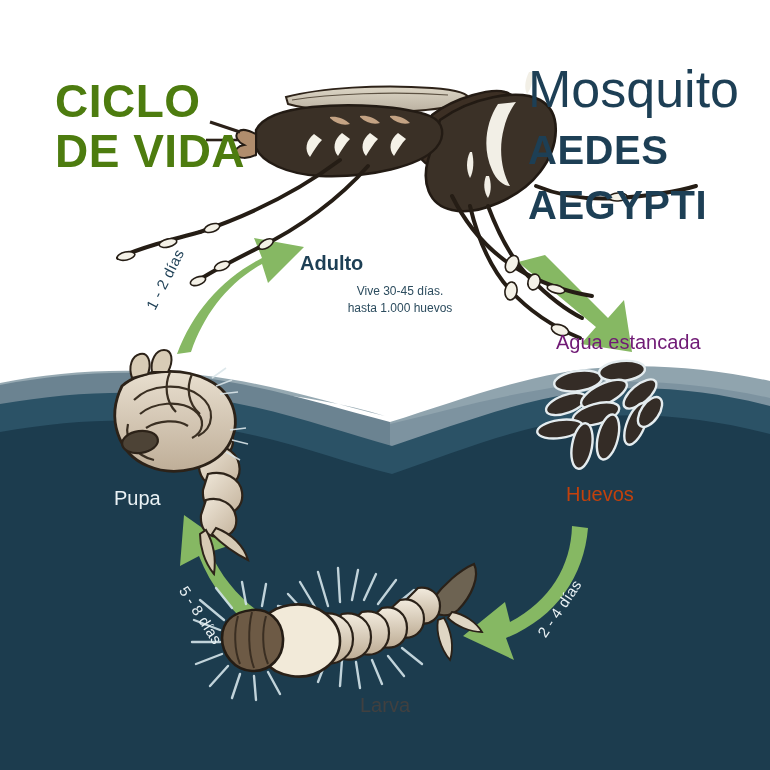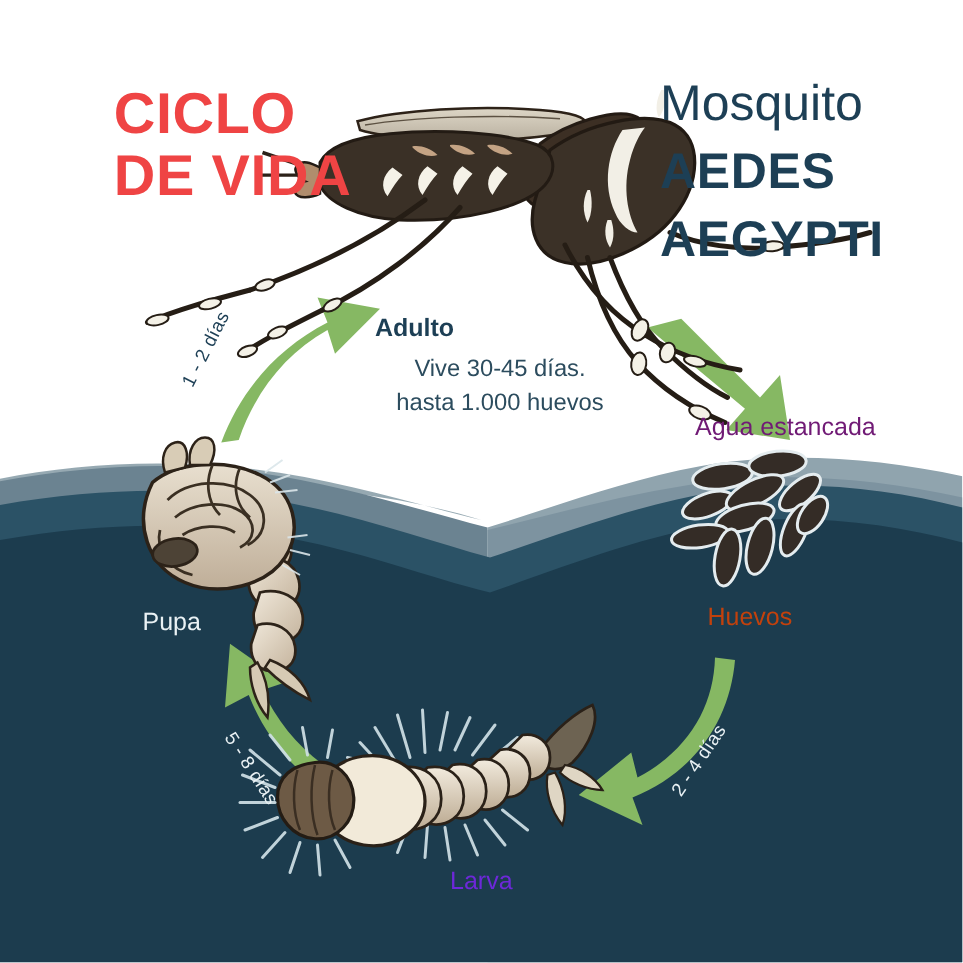--- a/index.html
+++ b/index.html
@@ -23,40 +23,39 @@
     width: 770px;
     height: 770px;
   }
   .ovl {
     position: absolute;
     pointer-events: none;
   }
   
   #title-left {
     left: 55px;
-    top: 66px;
+    top: 77px;
     width: 260px;
     font-size: 46px;
     font-weight: bold;
     line-height: 1.08;
     letter-spacing: 0.5px;
-    color: #ef4444;
-    margin-left: 36px;
+    color: #4d7c0f;
   }
   #title-left .ln { display: block; white-space: nowrap; }
   #title-right {
     left: 528px;
     top: 62px;
     width: 235px;
     line-height: 1.06;
     color: #1d3f55;
   }
   #title-right .tr1 {
     display: block;
-    font-size: 40px;
+    font-size: 52px;
     font-weight: normal;
     white-space: nowrap;
   }
   #title-right .tr2, #title-right .tr3 {
     display: block;
     font-size: 40px;
     font-weight: bold;
     letter-spacing: 0.5px;
     white-space: nowrap;
     margin-top: 12px;
@@ -68,35 +67,35 @@
     width: 200px;
     font-size: 20px;
     font-weight: bold;
     color: #1d3f55;
   }
   #adult-desc {
     left: 290px;
     top: 283px;
     width: 220px;
     text-align: center;
-    font-size: 19px;
+    font-size: 12px;
     line-height: 1.42;
     color: #2c4c5e;
   }
   #adult-desc span { display: block; white-space: nowrap; }
   
   .stage-label {
     font-size: 20px;
     font-weight: normal;
     white-space: nowrap;
   }
   #label-agua { left: 556px; top: 331px; color: #701a75; }
   #label-huevos { left: 566px; top: 483px; color: #c2410c; }
   #label-pupa  { left: 114px; top: 487px; color: #e9f1f4; }
-  #label-larva { left: 360px; top: 694px; color: #6d28d9; }
+  #label-larva { left: 360px; top: 694px; color: #404040; }
   
   .dur-label {
     font-size: 15px;
     white-space: nowrap;
     letter-spacing: 0.3px;
   }
   #dur-pupa-adult {
     left: 150px; top: 300px;
     color: #1d3f55;
     transform: rotate(-63deg);

